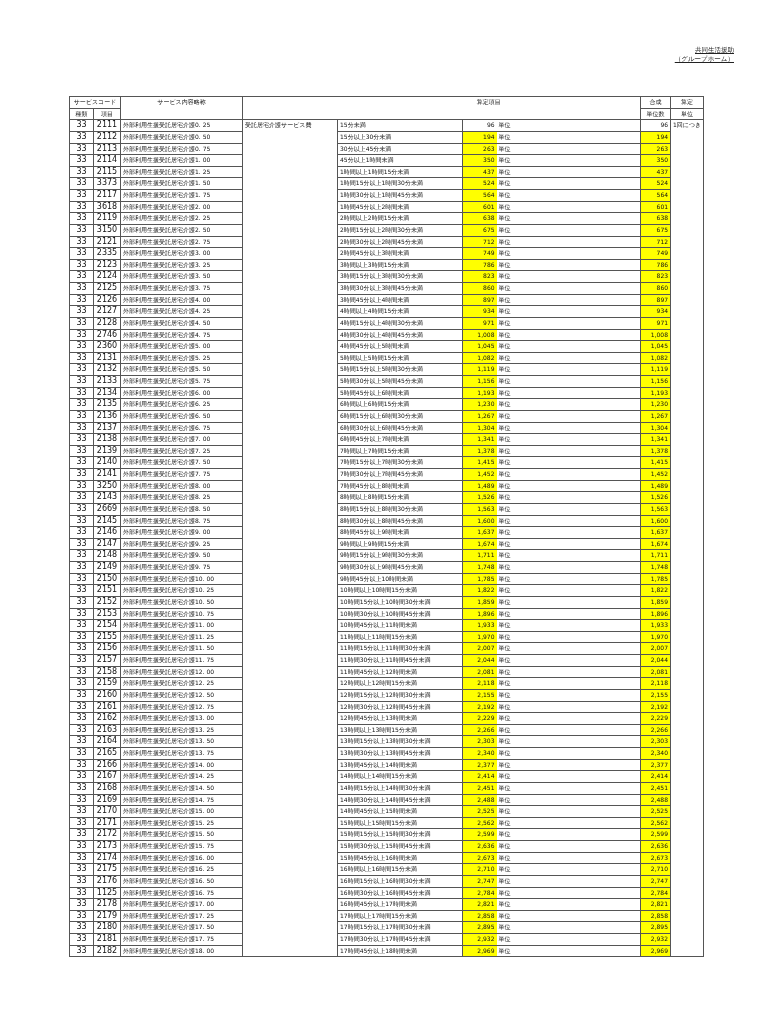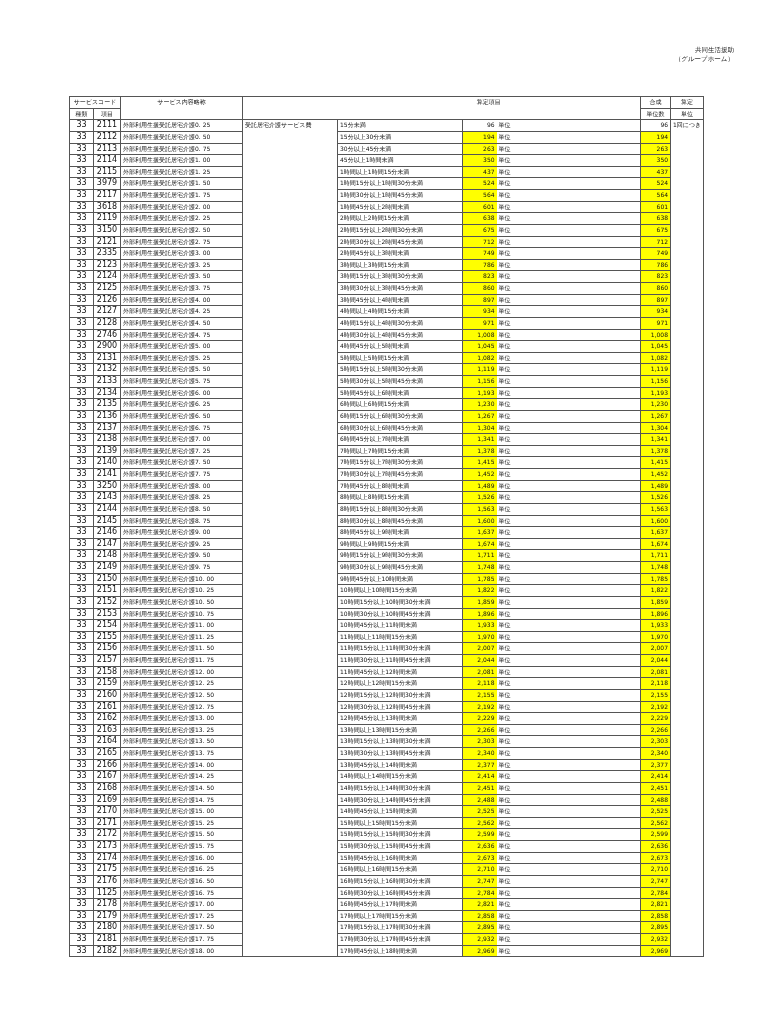--- a/index.html
+++ b/index.html
@@ -1,19 +1,19 @@
 <!DOCTYPE html>
 <html><head>
 <meta charset="utf-8">
 <style>
   html, body { margin:0; padding:0; background:#fff; }
   body { width:768px; height:1024px; position:relative; overflow:hidden;
          font-family:"DejaVu Sans", sans-serif; color:#111; }
   .corner { position:absolute; right:34px; top:46px; text-align:right;
-            font-size:6.5px; line-height:9px; color:#222; }
+            font-size:6.5px; line-height:9px; color:#222;text-decoration:underline; }
   table.sheet { position:absolute; left:69px; top:96px; width:634px;
                 border-collapse:collapse; table-layout:fixed; }
   table.sheet td { border:1px solid #555; padding:0 2px; font-size:6px;
                    height:10.63px; line-height:10.63px; white-space:nowrap; overflow:hidden; }
   .hdr td { font-size:7px; text-align:center; }
   .c-type, .c-item { text-align:center; font-size:8px !important; }
   .c-name { font-size:6px; }
   .num { text-align:right; font-size:7px; }
   .hl { background:#ffff00; }
   .unit { padding-left:3px; }
@@ -98,21 +98,21 @@
         <td class="c-type">33</td>
         <td class="c-item">2115</td>
         <td class="c-name">外部利用生援受託居宅介護1. 25</td>
         <td>1時間以上1時間15分未満</td>
         <td class="num noline-r hl">437</td>
         <td class="unit noline-l">単位</td>
         <td class="num hl">437</td>
       </tr>
       <tr>
         <td class="c-type">33</td>
-        <td class="c-item">3979</td>
+        <td class="c-item">3373</td>
         <td class="c-name">外部利用生援受託居宅介護1. 50</td>
         <td>1時間15分以上1時間30分未満</td>
         <td class="num noline-r hl">524</td>
         <td class="unit noline-l">単位</td>
         <td class="num hl">524</td>
       </tr>
       <tr>
         <td class="c-type">33</td>
         <td class="c-item">2117</td>
         <td class="c-name">外部利用生援受託居宅介護1. 75</td>
@@ -224,21 +224,21 @@
         <td class="c-type">33</td>
         <td class="c-item">2746</td>
         <td class="c-name">外部利用生援受託居宅介護4. 75</td>
         <td>4時間30分以上4時間45分未満</td>
         <td class="num noline-r hl">1,008</td>
         <td class="unit noline-l">単位</td>
         <td class="num hl">1,008</td>
       </tr>
       <tr>
         <td class="c-type">33</td>
-        <td class="c-item">2900</td>
+        <td class="c-item">2360</td>
         <td class="c-name">外部利用生援受託居宅介護5. 00</td>
         <td>4時間45分以上5時間未満</td>
         <td class="num noline-r hl">1,045</td>
         <td class="unit noline-l">単位</td>
         <td class="num hl">1,045</td>
       </tr>
       <tr>
         <td class="c-type">33</td>
         <td class="c-item">2131</td>
         <td class="c-name">外部利用生援受託居宅介護5. 25</td>
@@ -350,21 +350,21 @@
         <td class="c-type">33</td>
         <td class="c-item">2143</td>
         <td class="c-name">外部利用生援受託居宅介護8. 25</td>
         <td>8時間以上8時間15分未満</td>
         <td class="num noline-r hl">1,526</td>
         <td class="unit noline-l">単位</td>
         <td class="num hl">1,526</td>
       </tr>
       <tr>
         <td class="c-type">33</td>
-        <td class="c-item">2144</td>
+        <td class="c-item">2669</td>
         <td class="c-name">外部利用生援受託居宅介護8. 50</td>
         <td>8時間15分以上8時間30分未満</td>
         <td class="num noline-r hl">1,563</td>
         <td class="unit noline-l">単位</td>
         <td class="num hl">1,563</td>
       </tr>
       <tr>
         <td class="c-type">33</td>
         <td class="c-item">2145</td>
         <td class="c-name">外部利用生援受託居宅介護8. 75</td>

